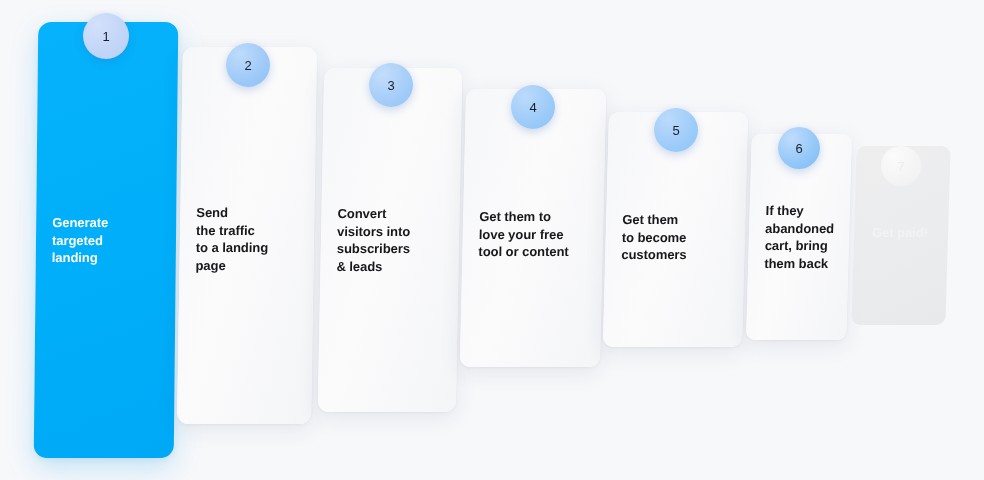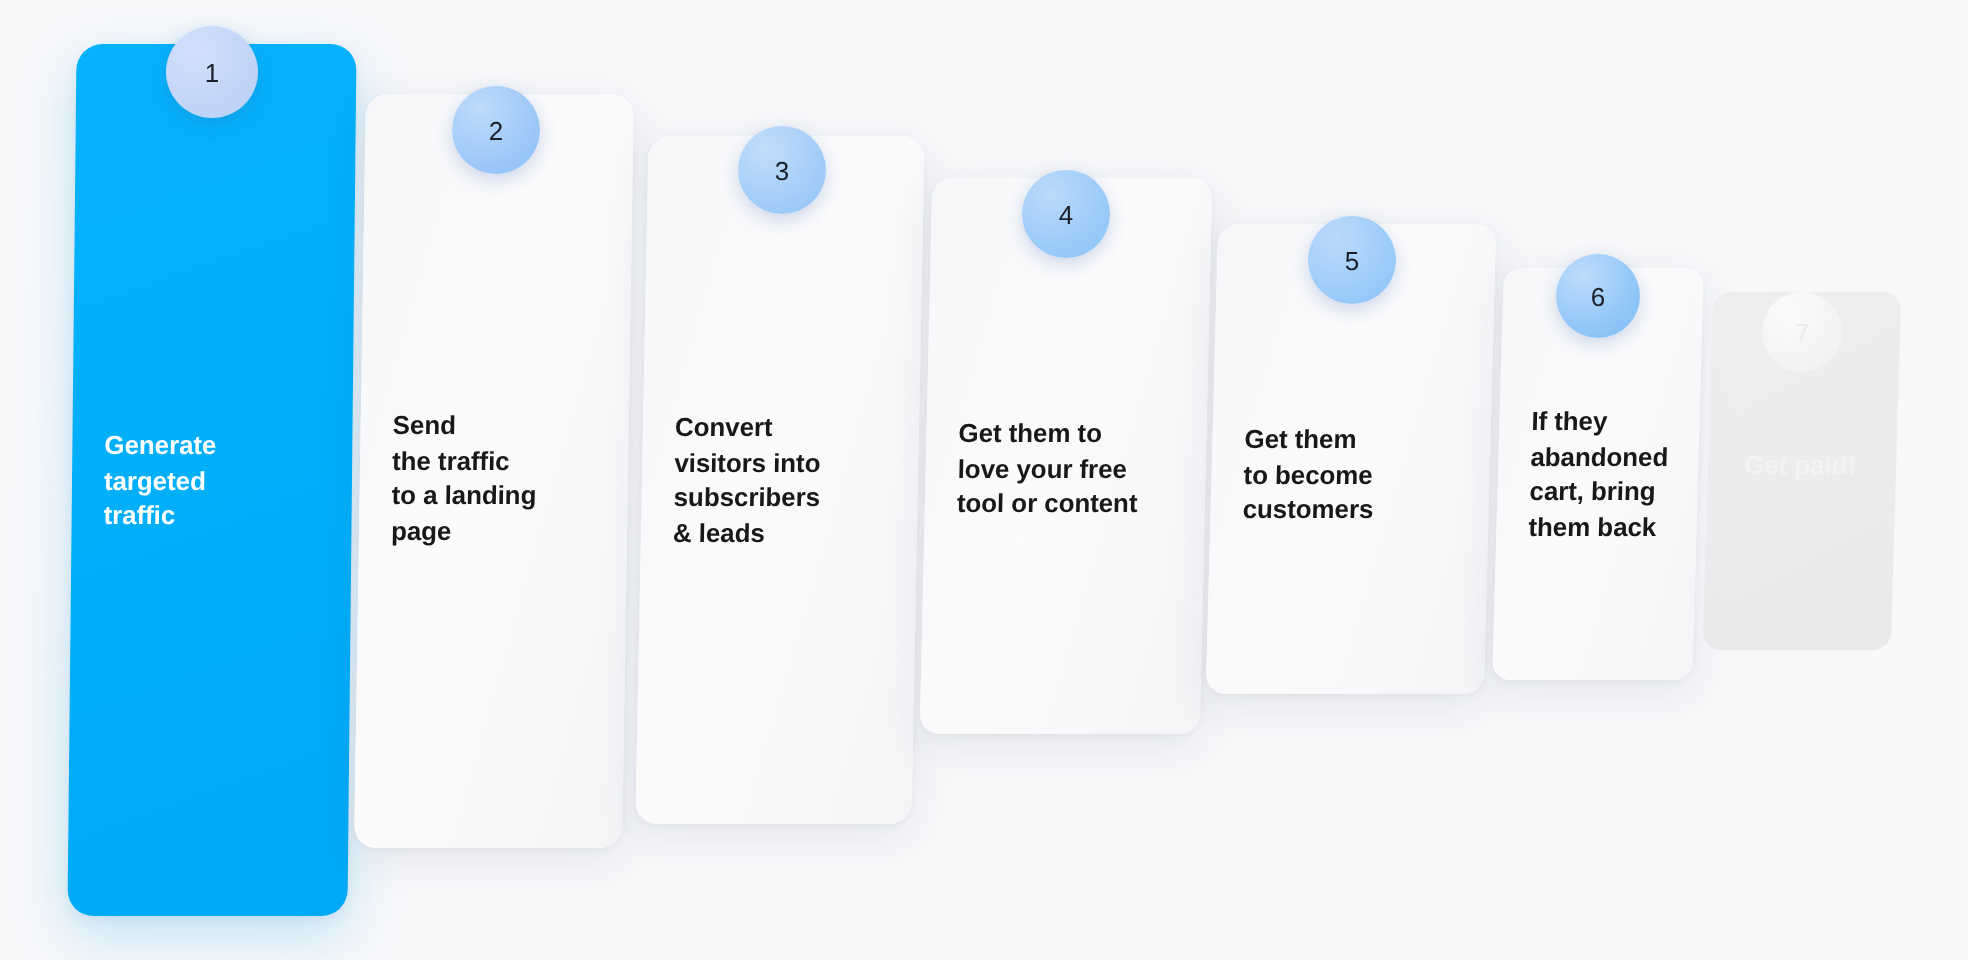--- a/index.html
+++ b/index.html
@@ -110,21 +110,21 @@
   }
 </style>
 </head>
 <body>
 
 <div id="stage" style="width: 984px; height: 480px; background: rgb(247, 248, 250);">
     <div class="card active" style="left: 36px; top: 22px; width: 140px; height: 436px; border-radius: 13px; transform: skewX(-0.6deg);">
       <div class="card-inner" style="border-radius: 13px;"></div>
       <div class="card-label" style="top: 192px; font-size: 13px;">Generate
 targeted
-traffic</div>
+landing</div>
     </div>
     <div class="badge b1" style="left: 83px; top: 13px; width: 46px; height: 46px;">
       <span>1</span>
     </div>
     <div class="card" style="left: 180px; top: 47px; width: 134px; height: 377px; border-radius: 11px; transform: skewX(-0.9deg);">
       <div class="card-inner" style="border-radius: 11px;"></div>
       <div class="card-label" style="top: 157px; font-size: 13px;">Send
 the traffic
 to a landing
 page</div>

